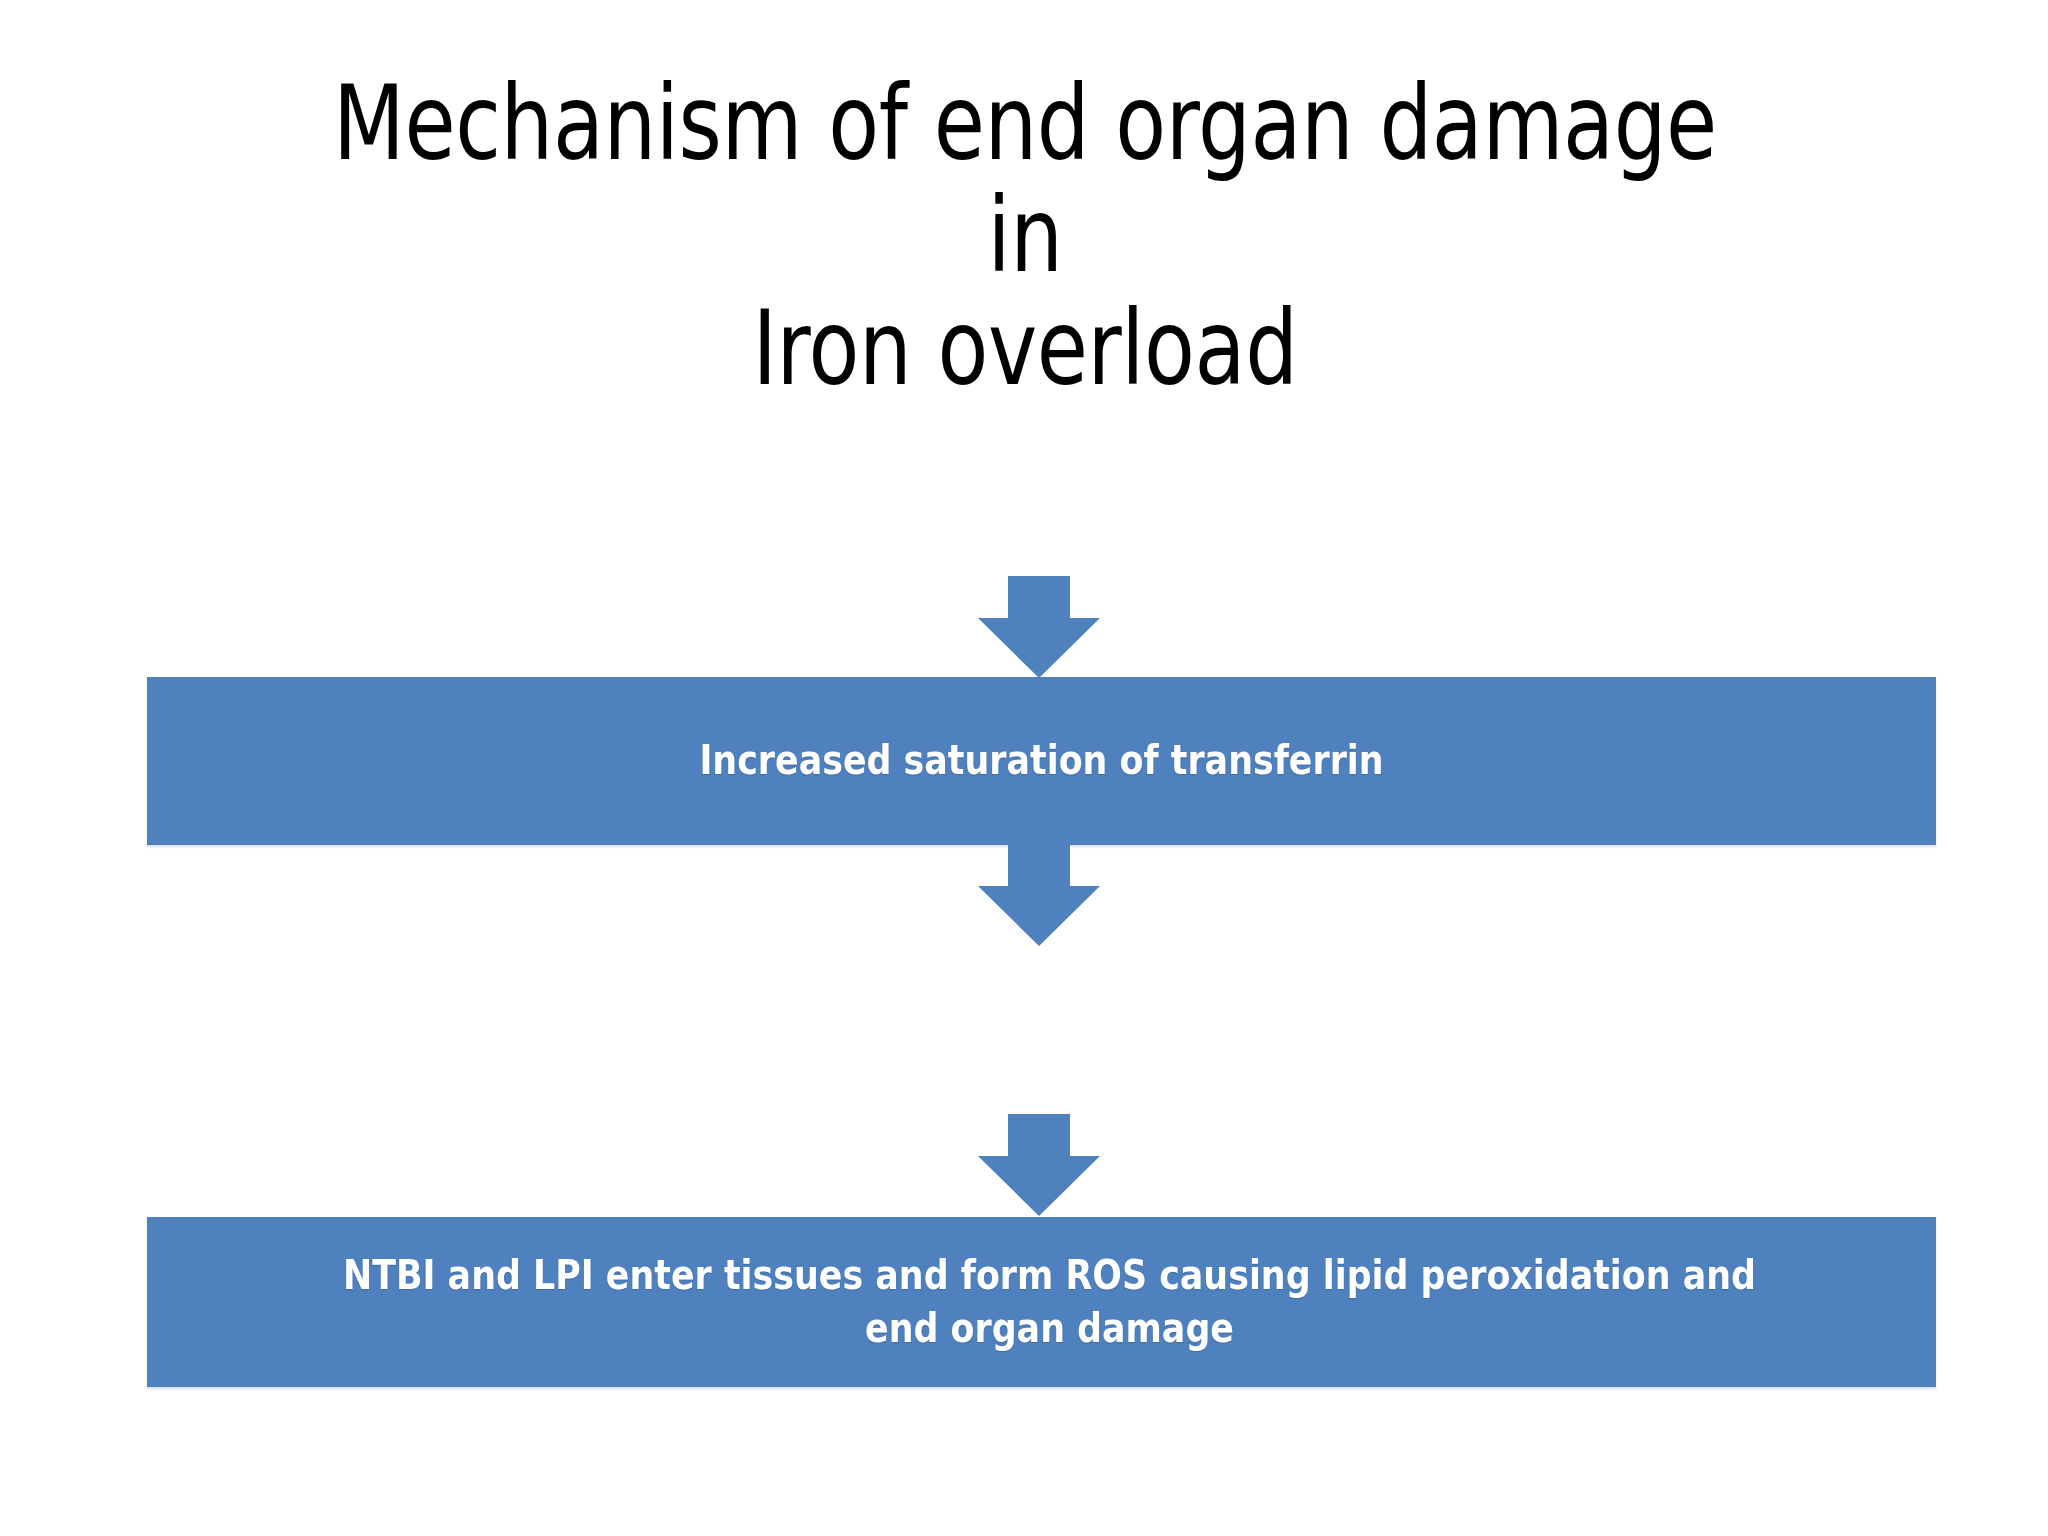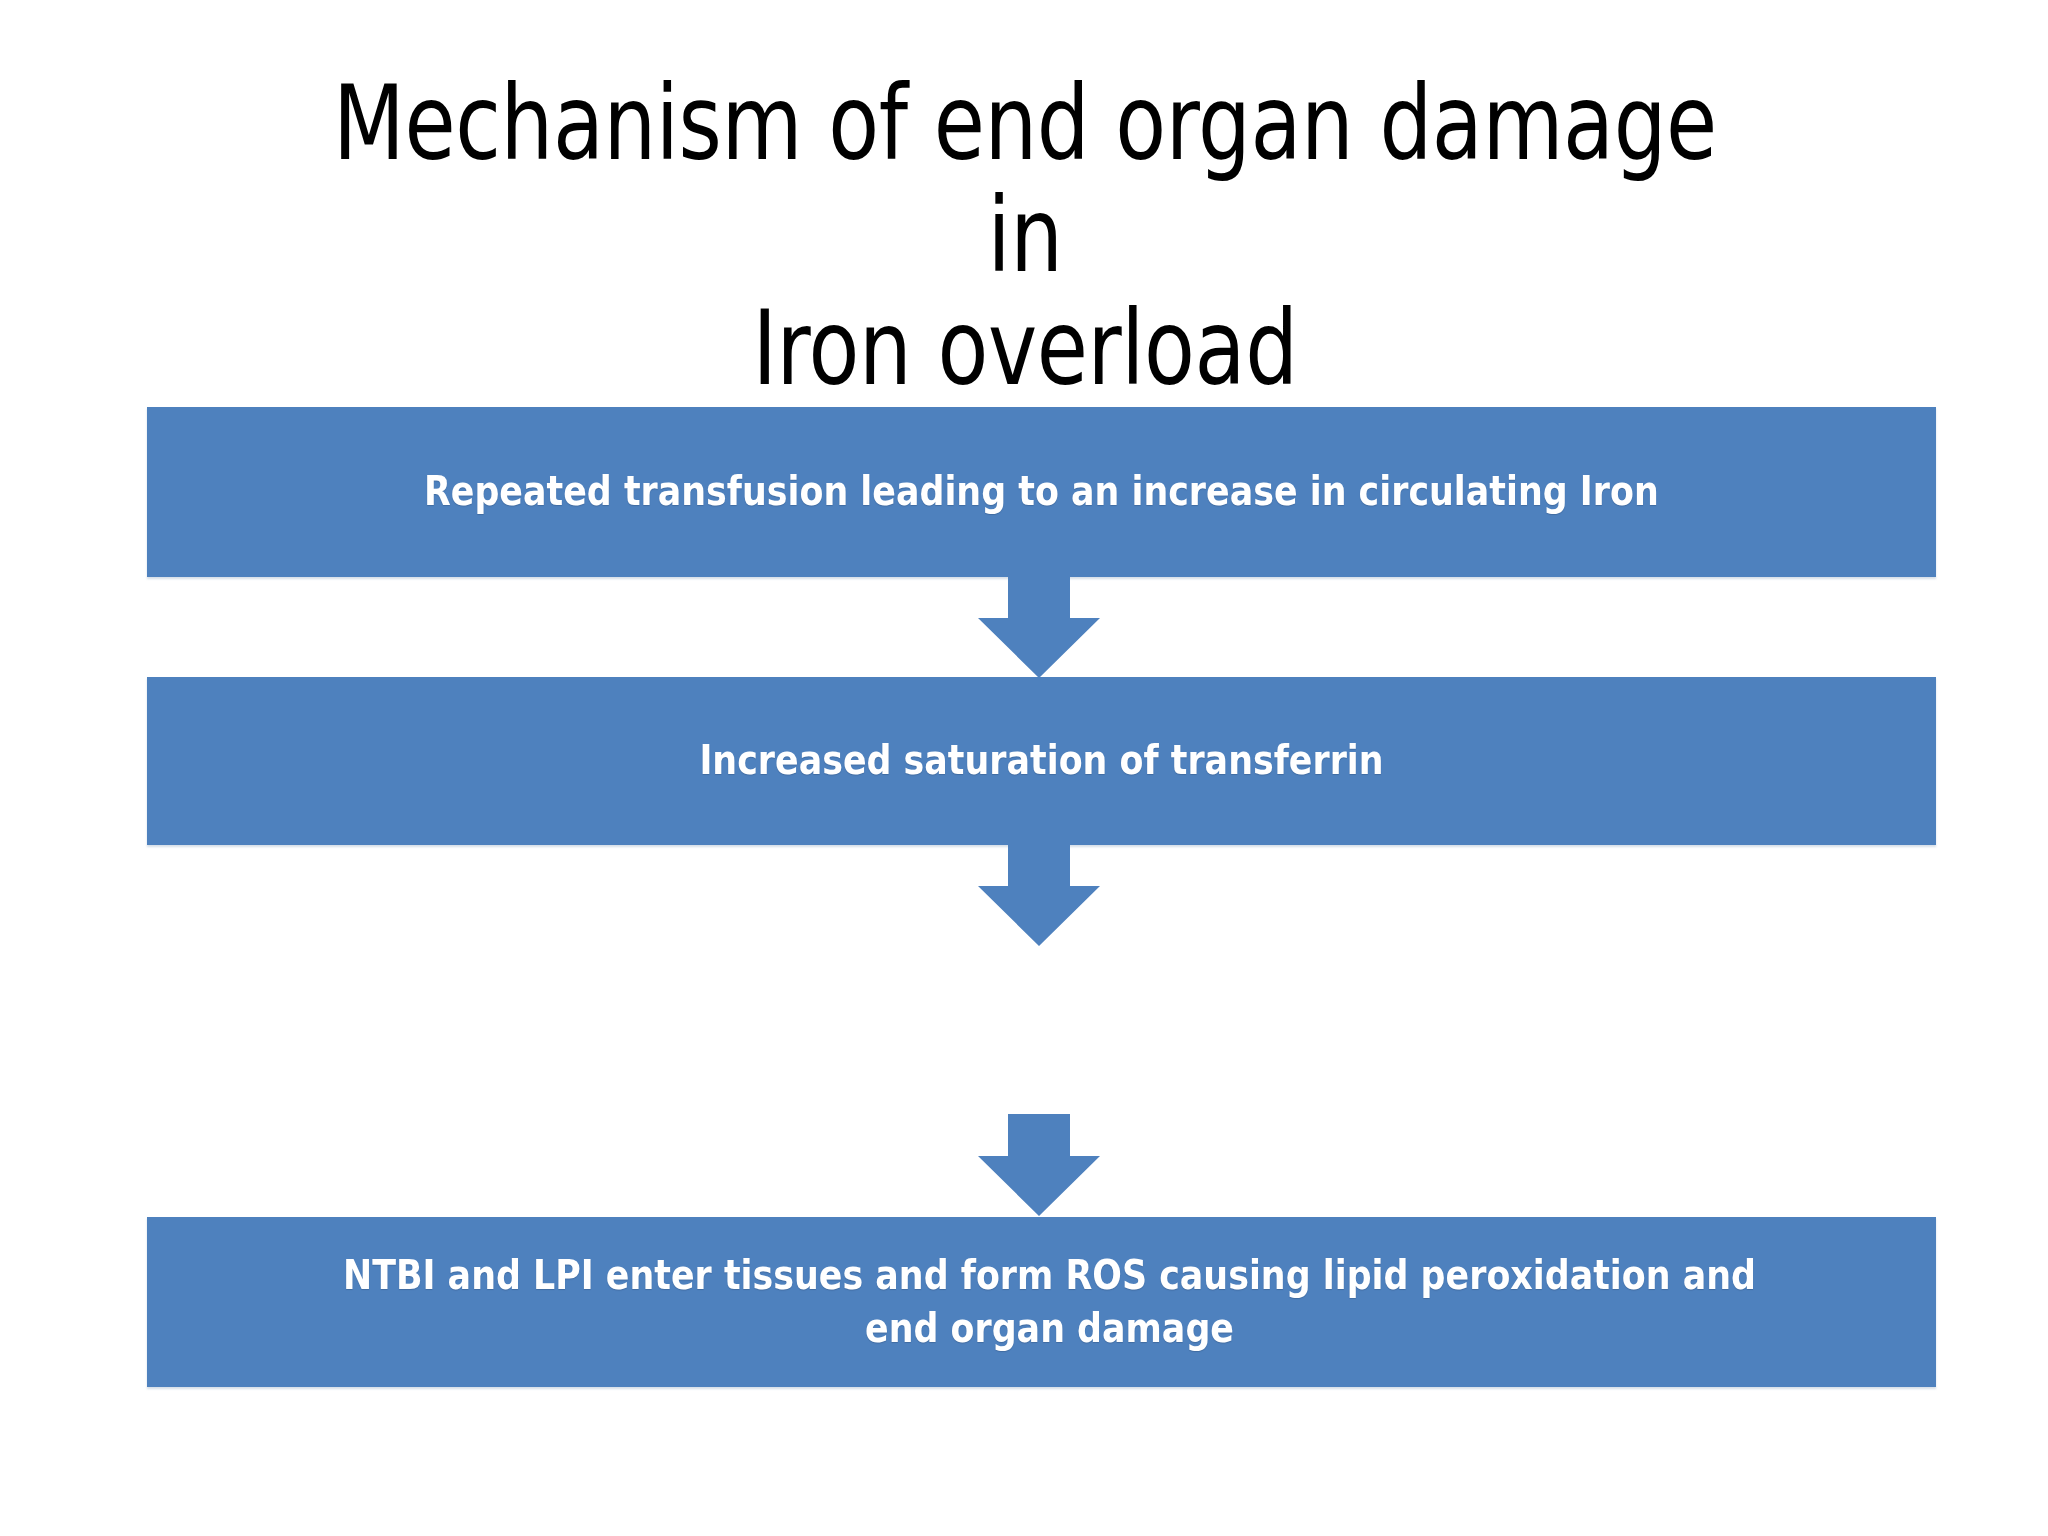--- a/index.html
+++ b/index.html
@@ -102,23 +102,20 @@
 </head>
 <body>
 
 <div class="slide">
 
   <div class="title">Mechanism of end organ damage in
 Iron overload</div>
 
   <div class="flow">
 
-    <div class="node" id="node-1">
-      <span class="node-text">Repeated transfusion leading to an increase in circulating Iron</span>
-    </div>
 
     <div class="arrow" id="arrow-1">
       <svg viewBox="0 0 122 102" xmlns="http://www.w3.org/2000/svg" aria-hidden="true">
         <polygon points="30,0 92,0 92,42 122,42 61,102 0,42 30,42" fill="#4E81BE"></polygon>
       </svg>
     </div>
 
     <div class="node" id="node-2">
       <span class="node-text">Increased saturation of transferrin</span>
     </div>

